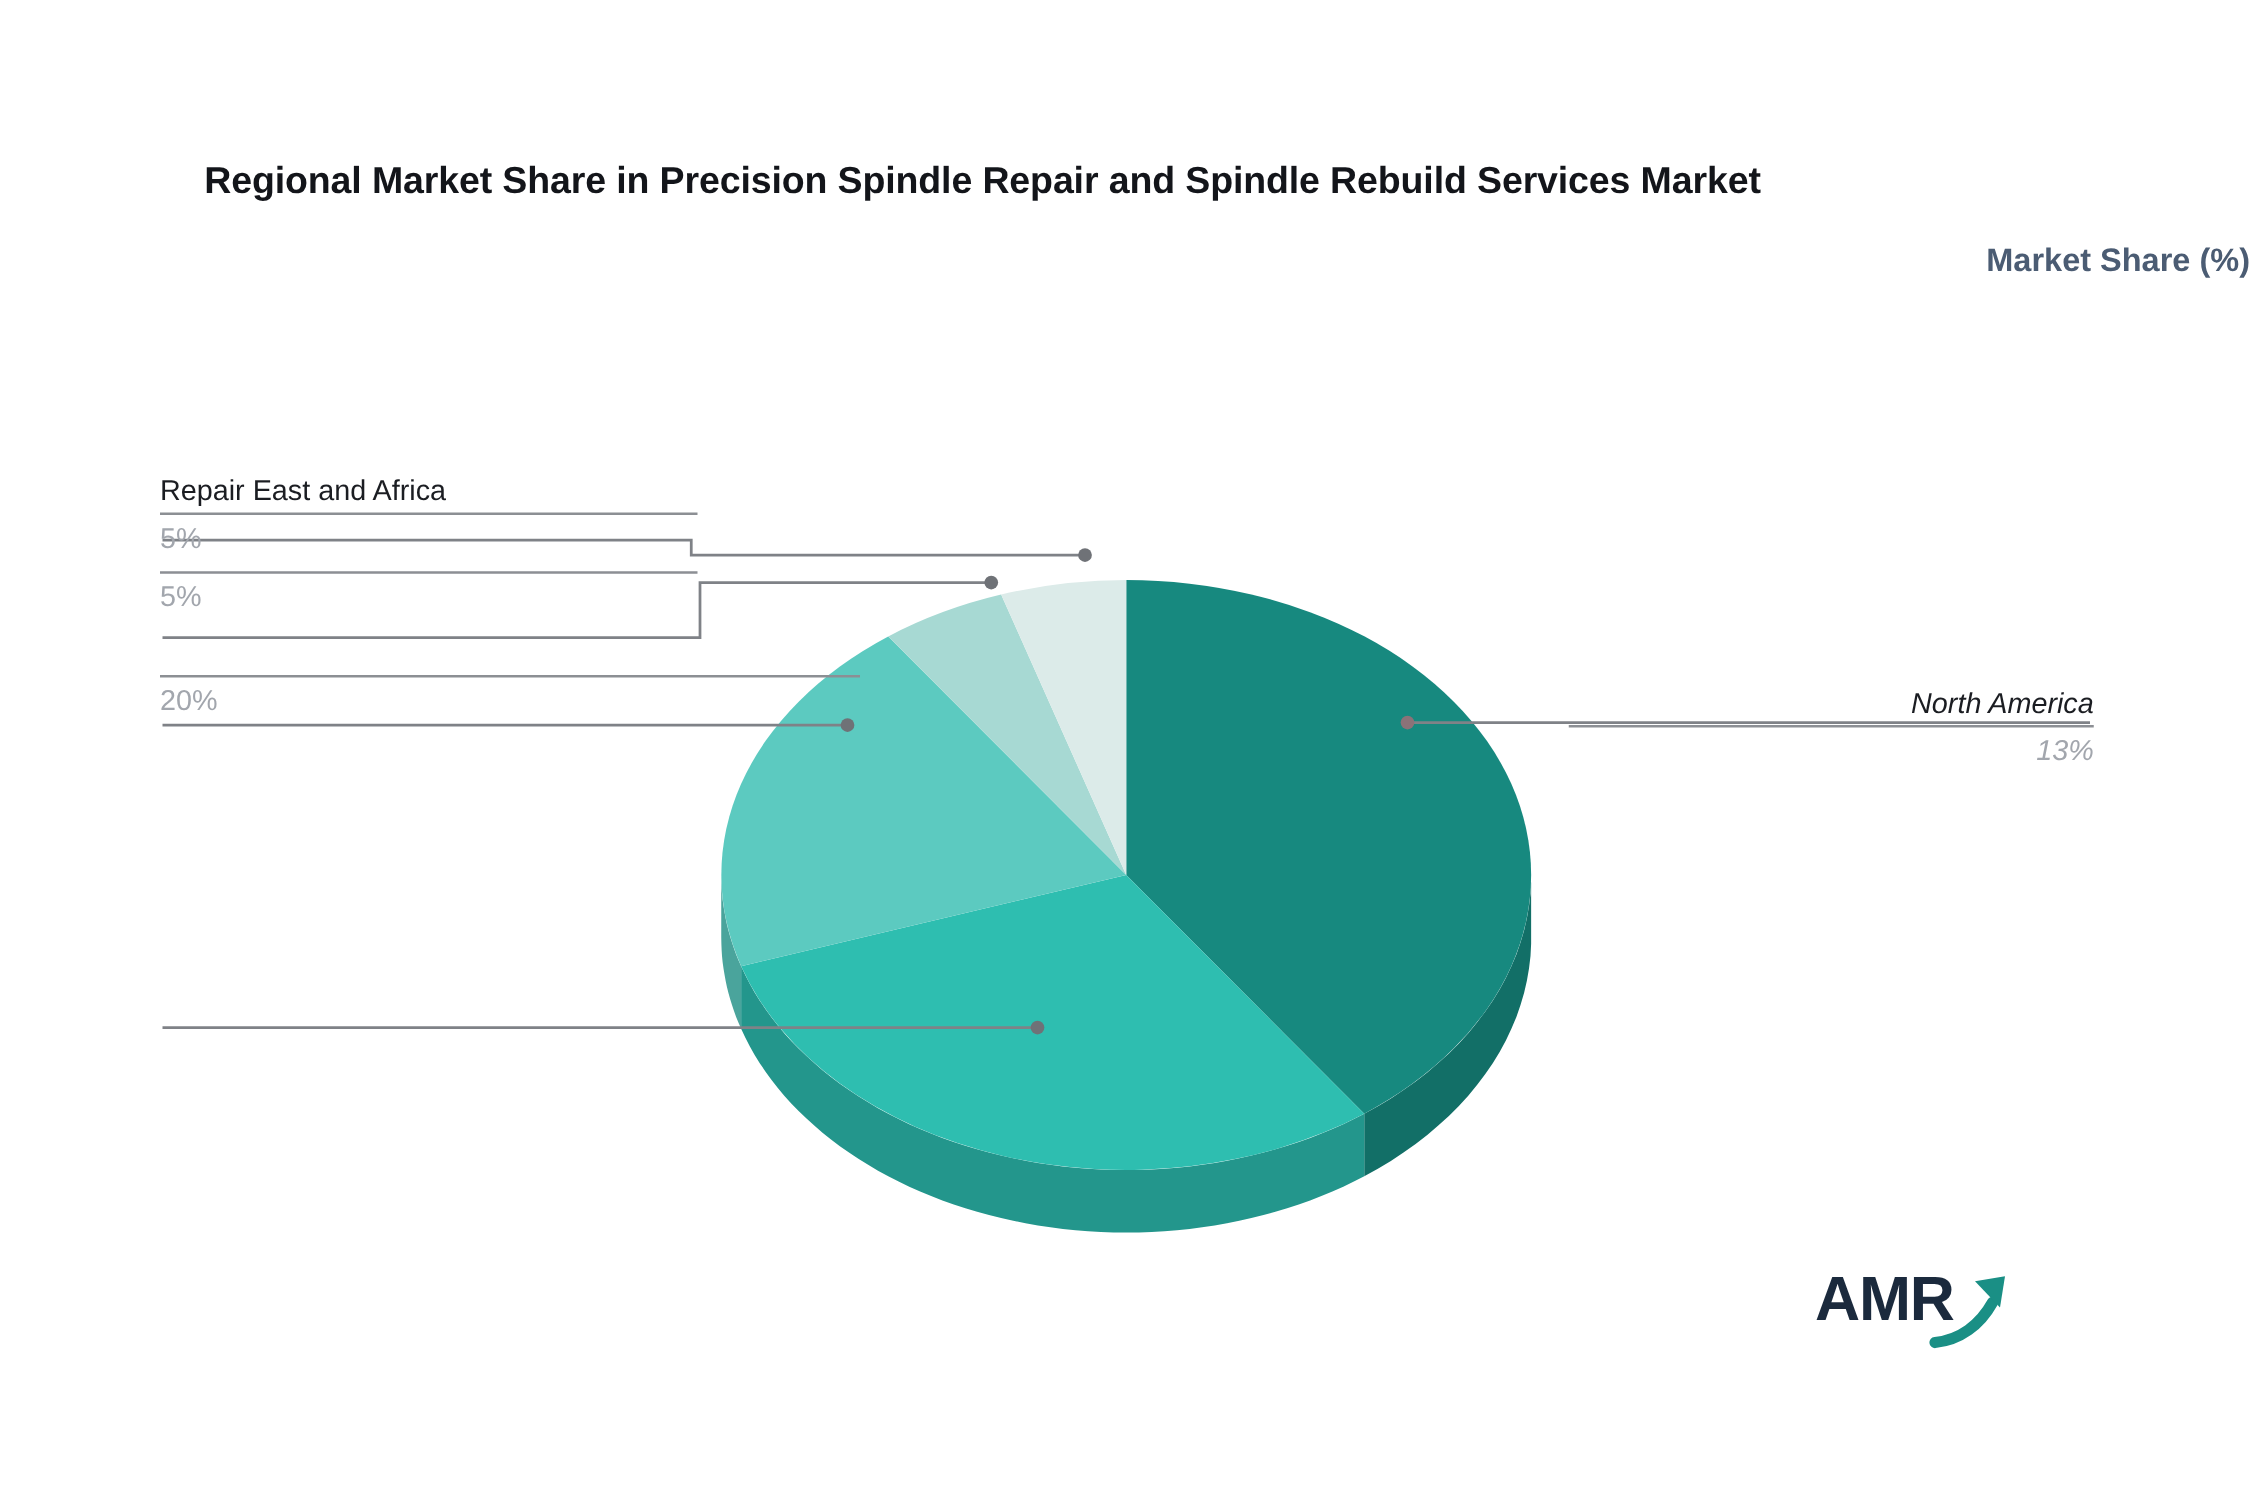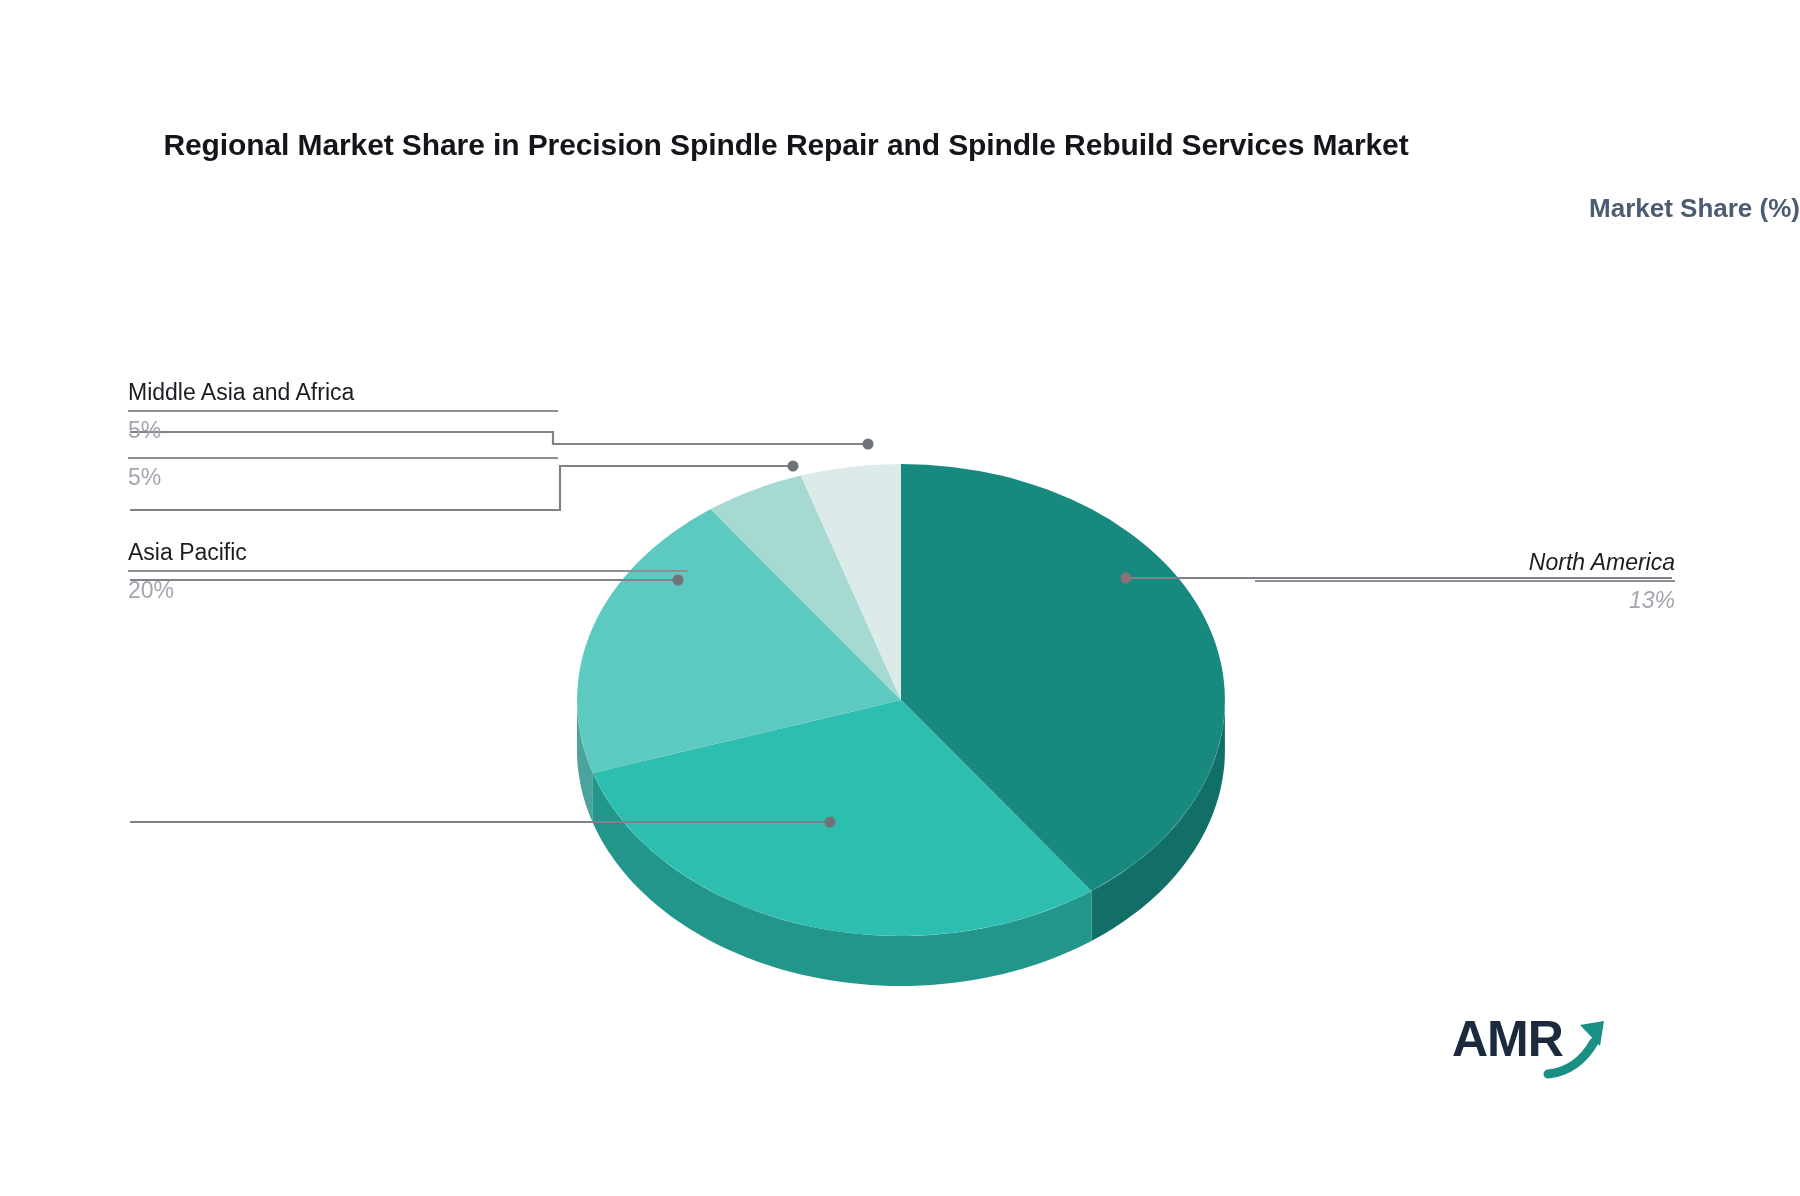--- a/index.html
+++ b/index.html
@@ -141,32 +141,31 @@
 
       <path d="M 130,822 L 826,822"></path>
       <circle cx="830" cy="822" r="5.5" fill="#6f7277" stroke="none"></circle>
 
       <path d="M 1130,578 L 1672,578"></path>
       <circle cx="1126" cy="578" r="5.5" fill="#8b7278" stroke="none"></circle>
     </g>
   </svg>
 
   <div id="cl-mea" class="callout left-align">
-    <span class="cl-name">Middle Asia and Africa</span>
+    <span class="cl-name">Repair East and Africa</span>
     <span class="cl-rule"></span>
     <span class="cl-value">5%</span>
   </div>
 
   <div id="cl-sa" class="callout left-align">
     <span class="cl-rule"></span>
     <span class="cl-value">5%</span>
   </div>
 
   <div id="cl-ap" class="callout left-align">
-    <span class="cl-name">Asia Pacific</span>
     <span class="cl-rule"></span>
     <span class="cl-value">20%</span>
   </div>
 
 
   <div id="cl-na" class="callout right-align">
     <span class="cl-name">North America</span>
     <span class="cl-rule"></span>
     <span class="cl-value">13%</span>
   </div>

